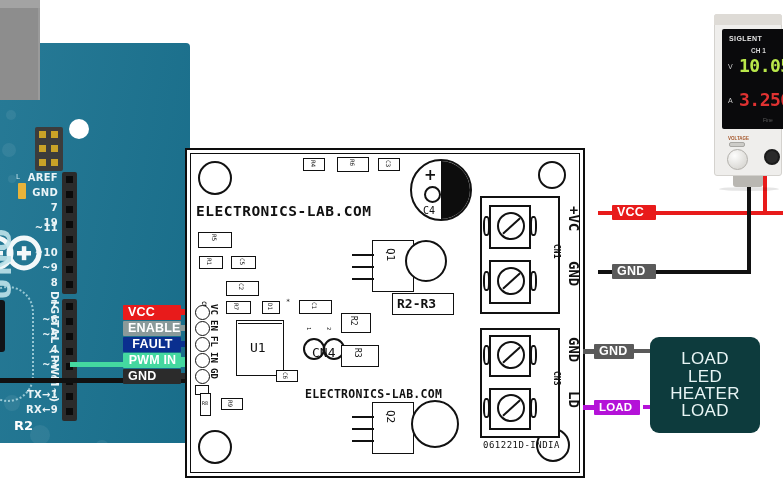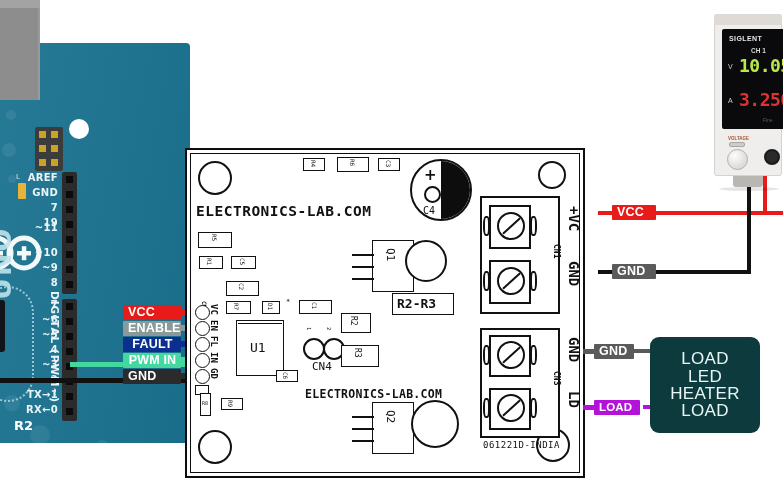--- a/index.html
+++ b/index.html
@@ -445,21 +445,21 @@
     <div class="hdr-pin" style="top:109px;"></div>
   </div>
 
   <div class="pin-label" style="left:16px; top:299px; width:42px;">7</div>
   <div class="pin-label" style="left:16px; top:314px; width:42px;">~6</div>
   <div class="pin-label" style="left:16px; top:329px; width:42px;">~5</div>
   <div class="pin-label" style="left:16px; top:344px; width:42px;">4</div>
   <div class="pin-label" style="left:16px; top:359px; width:42px;">~3</div>
   <div class="pin-label" style="left:16px; top:374px; width:42px;">2</div>
   <div class="pin-label" style="left:8px;  top:389px; width:50px;">TX→1</div>
-  <div class="pin-label" style="left:8px;  top:404px; width:50px;">RX←0</div>
+  <div class="pin-label" style="left:8px;  top:404px; width:50px;">RX←9</div>
 
   <div class="abs" id="board-rev">R2</div>
 
   <div class="wire" style="left:-60px; top:378px; width:245px; height:5px; background:#111111;"></div>
 
   <div class="wire" style="left:70px; top:362px; width:115px; height:5px; background:#44d8a0;"></div>
 
   <div class="sig-label" style="left:123px; top:305px; width:58px; background:#e81b1b;">VCC</div>
   <div class="sig-label" style="left:123px; top:321px; width:58px; background:#8a9a9a;">ENABLE</div>
   <div class="sig-label" style="left:123px; top:337px; width:58px; background:#0a2f8f;text-align:center;">FAULT</div>
@@ -534,21 +534,21 @@
   <div class="pcb-txt-rot" style="left:289px; top:372px; font-size:6px;">C6</div>
   <div class="pcb-rect-thin" style="left:200px; top:393px; width:11px; height:23px;"></div>
   <div class="pcb-txt" style="left:202px; top:400px; font-size:5px;">R8</div>
   <div class="pcb-rect-thin" style="left:221px; top:398px; width:22px; height:12px;"></div>
   <div class="pcb-txt-rot" style="left:234px; top:400px; font-size:6px;">R9</div>
 
   <div class="pcb-circle" style="left:303px; top:338px; width:22px; height:22px;"></div>
   <div class="pcb-circle" style="left:323px; top:338px; width:22px; height:22px;"></div>
   <div class="pcb-txt-rot" style="left:312px; top:327px; font-size:5.5px;">1</div>
   <div class="pcb-txt-rot" style="left:332px; top:327px; font-size:5.5px;">2</div>
-  <div class="pcb-txt" style="left:312px; top:360px; font-size:11px;">CN4</div>
+  <div class="pcb-txt" style="left:312px; top:345px; font-size:13px;">CN4</div>
 
   <div class="pcb-rect" style="left:372px; top:240px; width:42px; height:52px;"></div>
   <div class="abs" style="left:352px; top:254px; width:22px; height:2px; background:#111;"></div>
   <div class="abs" style="left:352px; top:266px; width:22px; height:2px; background:#111;"></div>
   <div class="abs" style="left:352px; top:278px; width:22px; height:2px; background:#111;"></div>
   <div class="pcb-txt-rot" style="left:397px; top:248px; font-size:11px;">Q1</div>
   <div class="pcb-circle" style="left:405px; top:240px; width:42px; height:42px;"></div>
 
   <div class="pcb-rect" style="left:341px; top:313px; width:30px; height:20px;"></div>
   <div class="pcb-txt-rot" style="left:358px; top:316px; font-size:8px;">R2</div>

